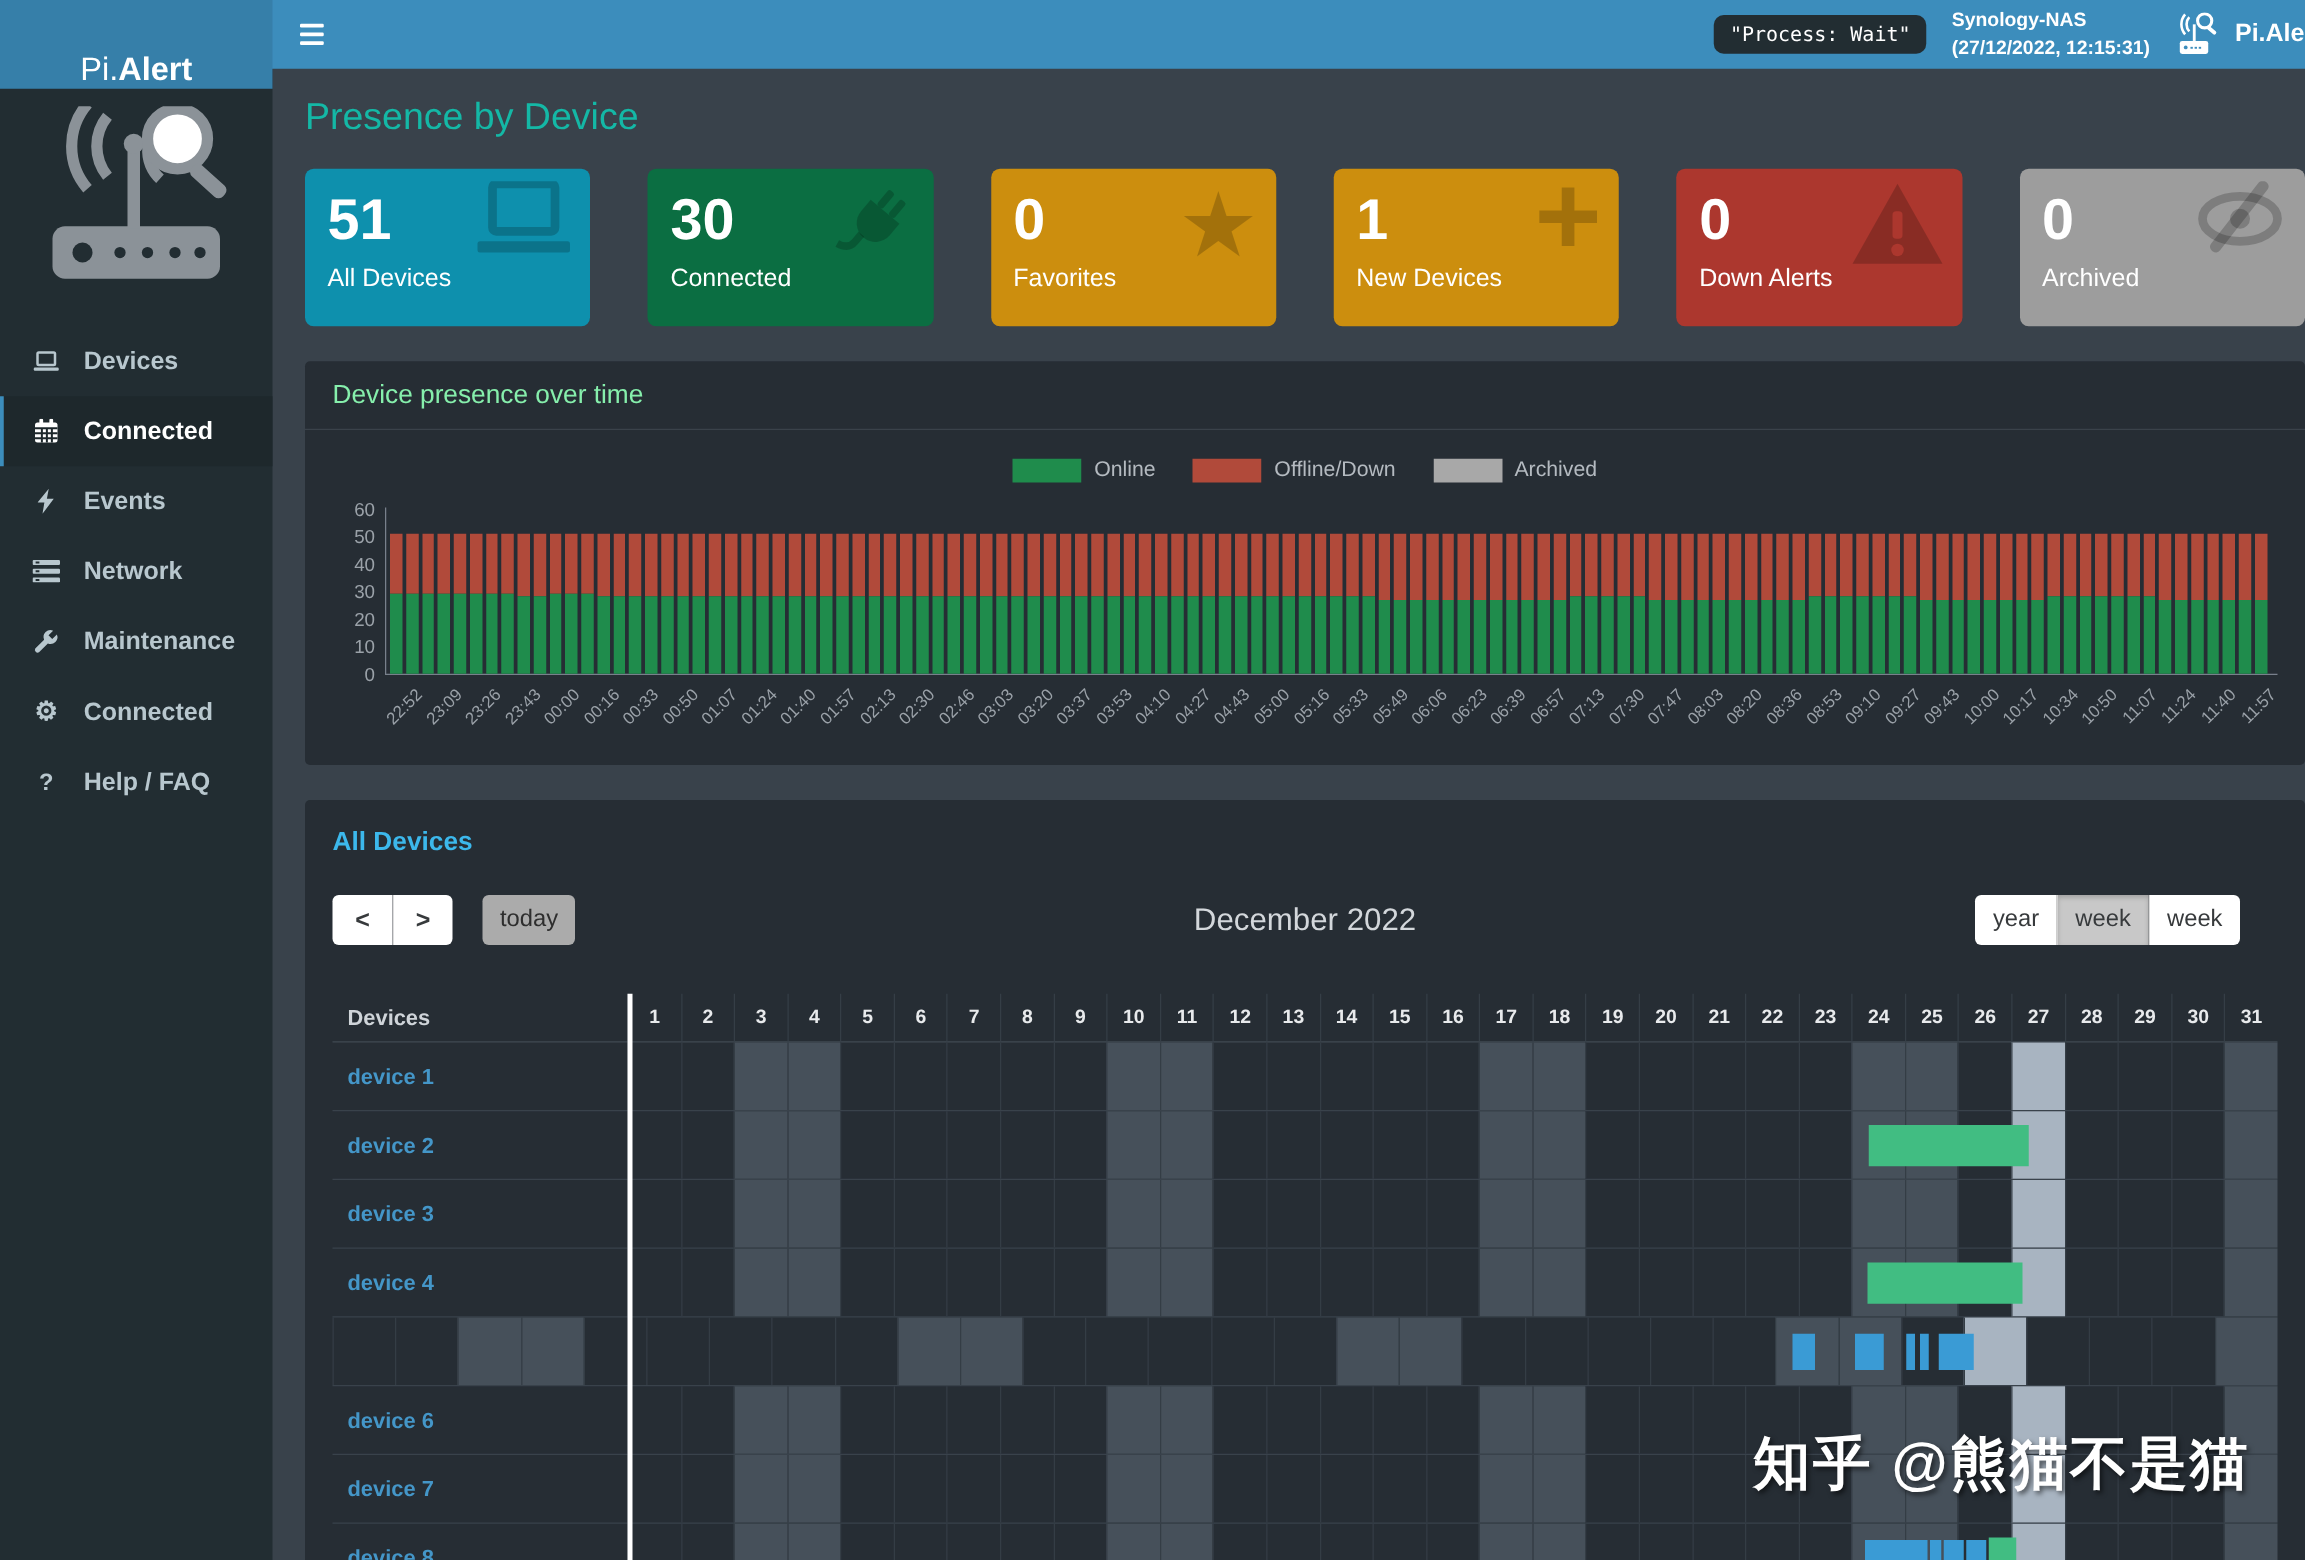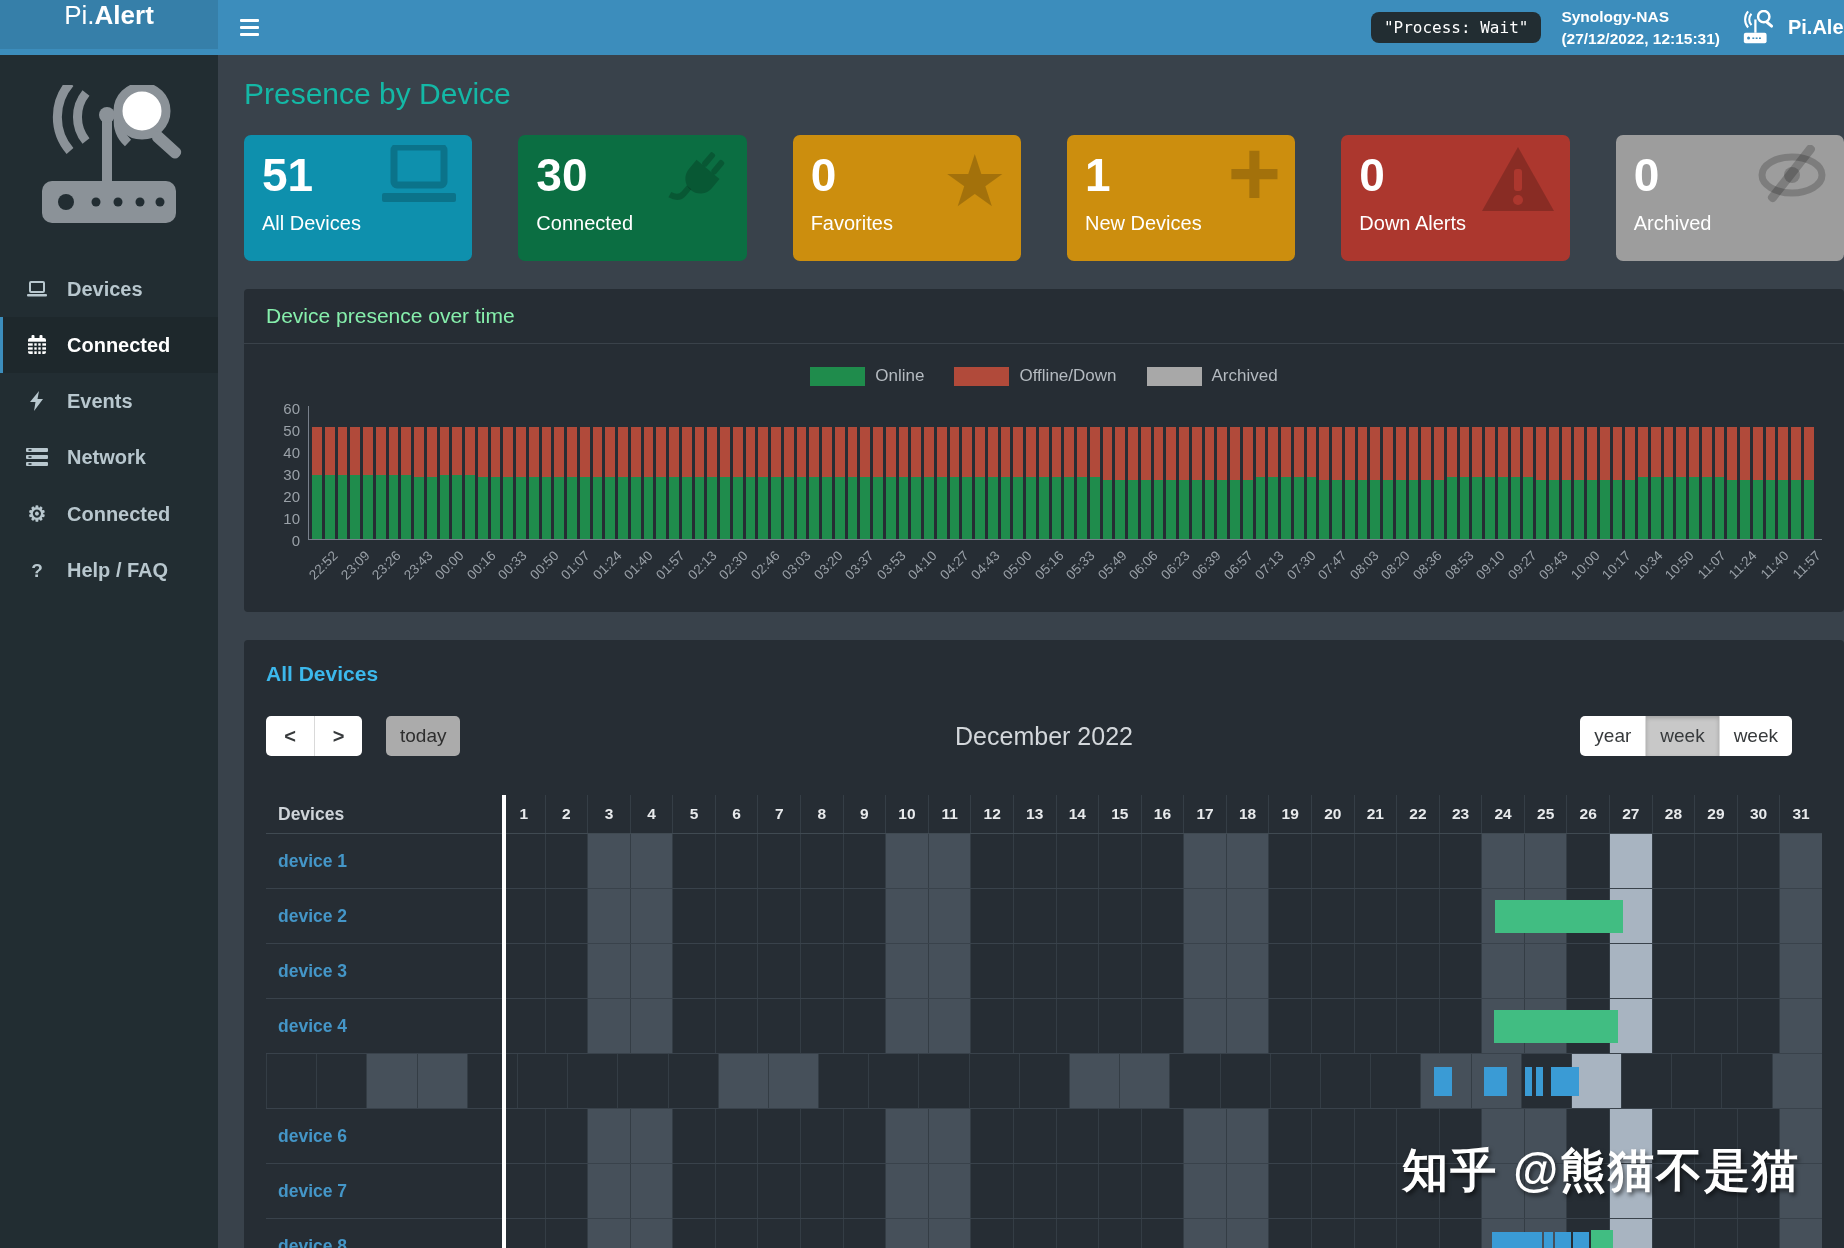--- a/index.html
+++ b/index.html
@@ -3,21 +3,21 @@
 <meta charset="utf-8">
 <style>
   * { box-sizing: border-box; margin: 0; padding: 0; }
   html,body { width:1844px; height:1248px; overflow:hidden; }
   body {
     font-family:"Liberation Sans", sans-serif;
     background:#39424b; position:relative; color:#c9ced3;
   }
   
   .navbar { position:absolute; top:0; left:0; right:0; height:55px; background:#3c8dbc; z-index:30; display:flex; }
-  .brand { width:218px; height:49px; background:#367fa9; color:#fff; font-size:26px; display:flex; align-items:flex-start; justify-content:center; }
+  .brand { width:218px; height:71px; background:#367fa9; color:#fff; font-size:26px; display:flex; align-items:flex-end; justify-content:center; }
   .brand b { font-weight:bold; }
   .nav-main { flex:1; display:flex; align-items:center; position:relative; }
   .hamburger { margin-left:22px; width:40px; height:55px; display:flex; flex-direction:column; justify-content:center; gap:4px; cursor:pointer; }
   .hamburger i { display:block; width:19px; height:3px; background:#fff; border-radius:1px; }
   .nav-right { position:absolute; right:-18px; top:0; height:55px; display:flex; align-items:center; gap:20px; }
   .process-badge { background:#222d32; color:#fff; font-family:"DejaVu Sans Mono", monospace; font-size:16px; padding:6px 13px; border-radius:8px; white-space:nowrap; }
   .host-block { color:#fff; font-weight:bold; font-size:15.5px; line-height:1.4; white-space:nowrap; }
   .nav-brand-right { display:flex; align-items:center; gap:10px; color:#fff; font-weight:bold; font-size:20px; white-space:nowrap; padding-right:4px; }
   .nav-brand-right svg { display:block; }
   
@@ -193,20 +193,28 @@
               <rect x="0" y="14" width="22" height="4" rx="1"></rect>
               <rect x="2.5" y="1.2" width="3" height="1.6" fill="#222d32"></rect>
               <rect x="2.5" y="8.2" width="3" height="1.6" fill="#222d32"></rect>
               <rect x="2.5" y="15.2" width="3" height="1.6" fill="#222d32"></rect>
             </g>
           </svg>
       </span>
       <span class="mi-txt">Network</span>
     </li>
     <li class="menu-item">
+      <span class="mi">
+        <svg width="20" height="20" viewBox="0 0 20 20">
+            <path stroke="none" d="M18.5 4.5 L14.8 8.2 L11.8 5.2 L15.5 1.5 A5.5 5.5 0 0 0 8.3 8.7 L1.2 15.8 A2.2 2.2 0 0 0 4.2 18.8 L11.3 11.7 A5.5 5.5 0 0 0 18.5 4.5 Z"></path>
+          </svg>
+      </span>
+      <span class="mi-txt">Maintenance</span>
+    </li>
+    <li class="menu-item">
       <span class="mi" style="font-size:21px; line-height:1;">⚙</span>
       <span class="mi-txt">Connected</span>
     </li>
     <li class="menu-item">
       <span class="mi" style="font-size:19px; font-weight:bold; line-height:1;">?</span>
       <span class="mi-txt">Help / FAQ</span>
     </li>
   </ul>
 </div>
 

